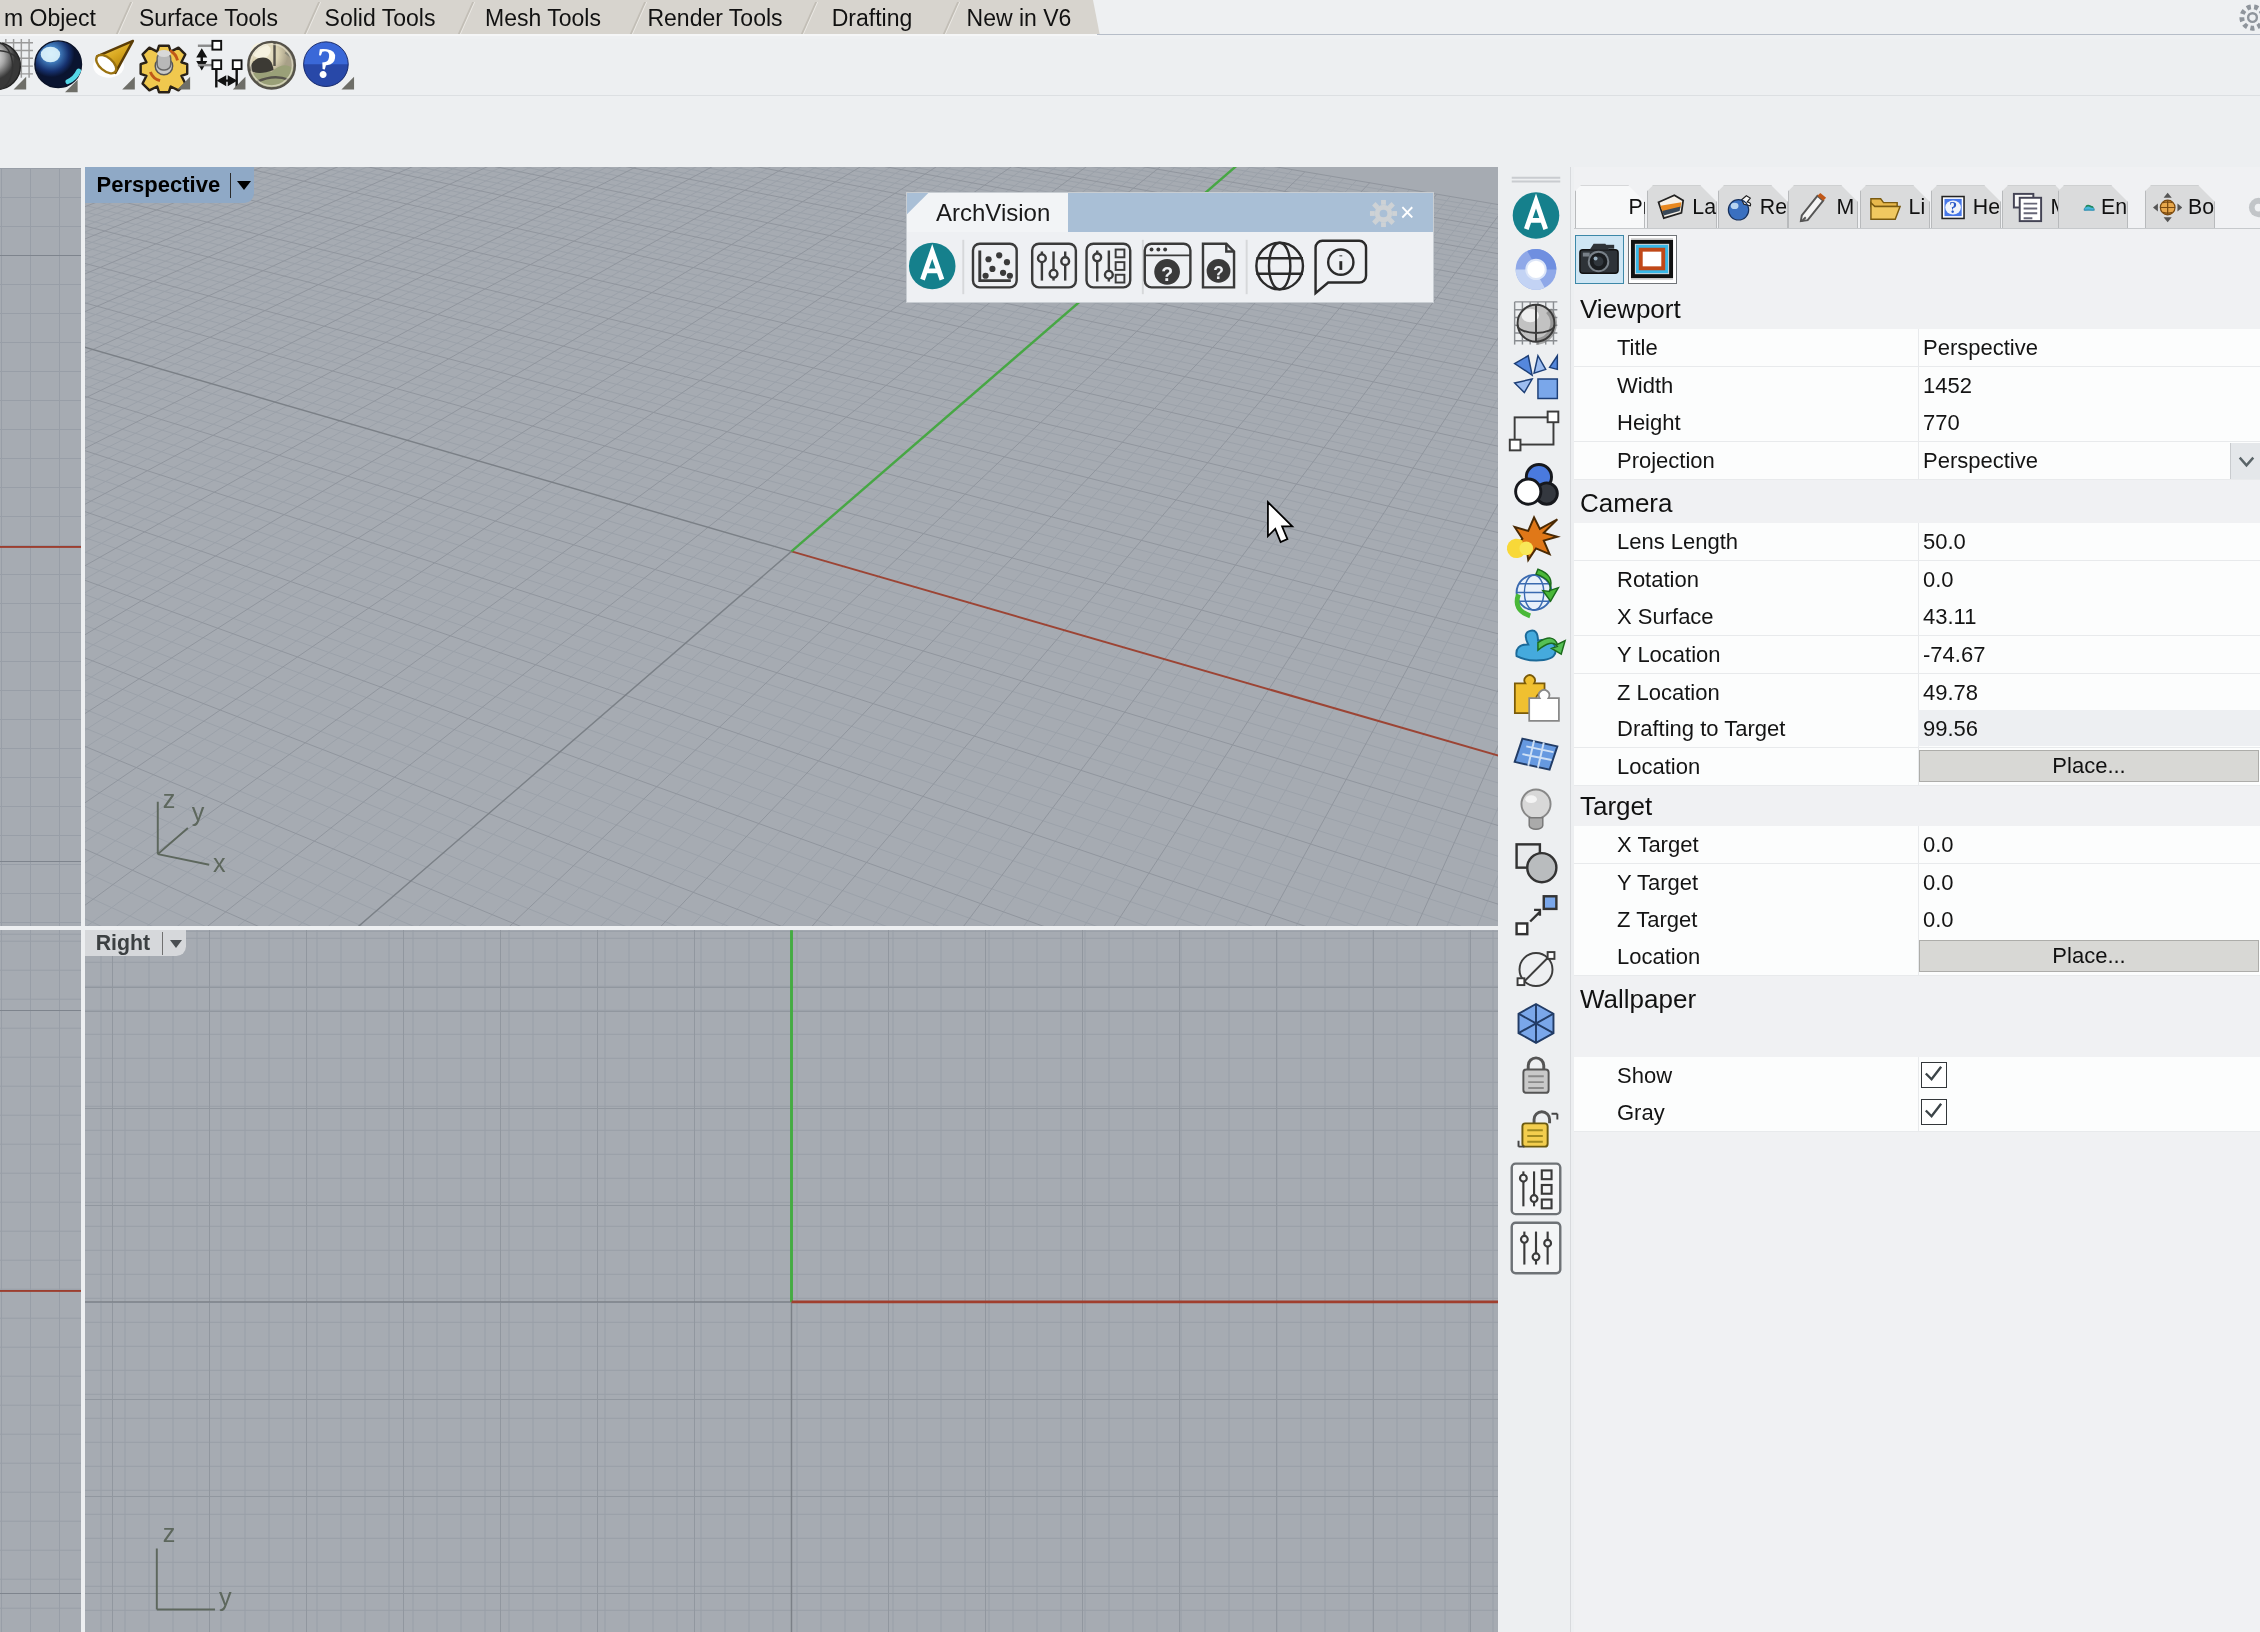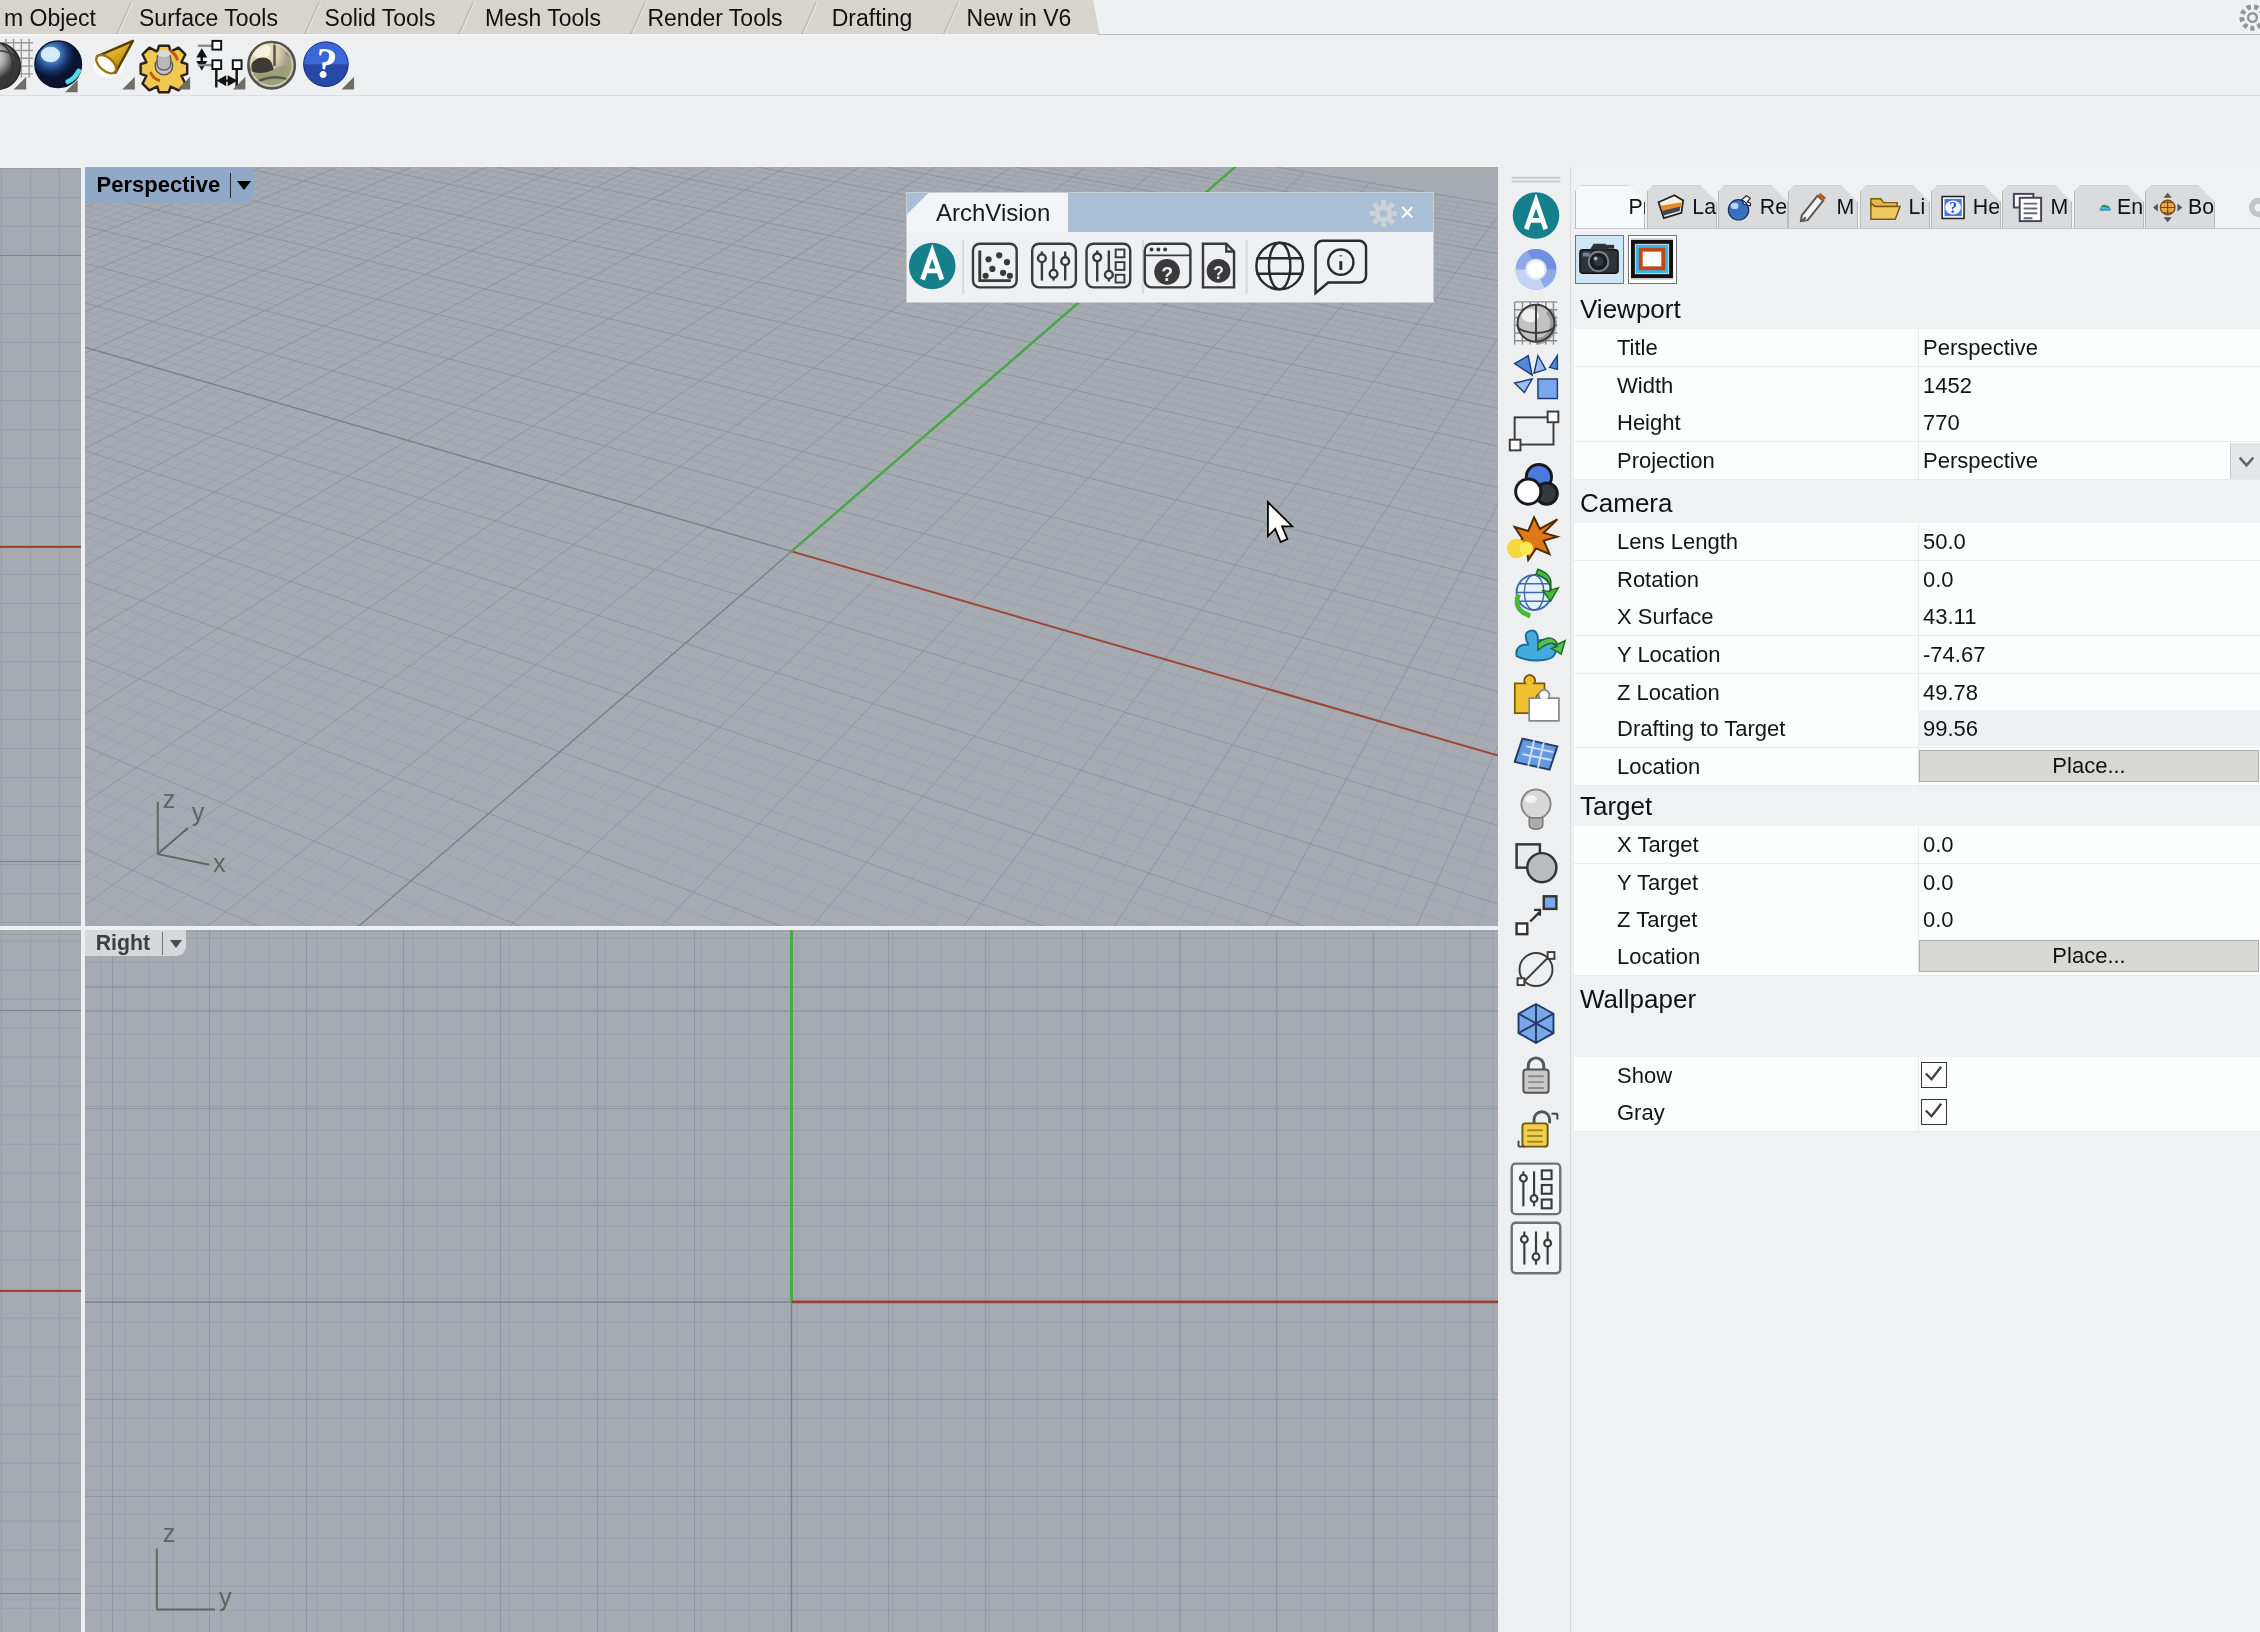--- a/index.html
+++ b/index.html
@@ -484,21 +484,21 @@
       <span>He</span>
     </div>
     <div class="ptab" style="left:428px;width:70px;">
       <svg width="35" height="35" viewBox="0 0 36 36">
         <rect x="4" y="4" width="20" height="14" fill="#f8f8f8" stroke="#445" stroke-width="2"></rect>
         <rect x="10" y="8" width="22" height="24" fill="#fff" stroke="#445" stroke-width="2"></rect>
         <path d="M14 14 h14 M14 19 h14 M14 24 h14 M14 29 h9" stroke="#667" stroke-width="2"></path>
       </svg>
       <span>M</span>
     </div>
-    <div class="ptab" style="left:500px;width:70px;padding-left:17px;">
+    <div class="ptab" style="left:484px;width:70px;padding-left:17px;">
       <svg width="35" height="35" viewBox="0 0 36 36">
         <path d="M3 26 a15 13 0 0 1 30 0 Z" fill="#48b8d8" stroke="#1a7898" stroke-width="2"></path>
         <path d="M8 16 q6 -6 12 -2 q6 4 10 2" fill="none" stroke="#208858" stroke-width="4"></path>
         <path d="M6 26 q8 -4 24 0" fill="none" stroke="#38a0c8" stroke-width="3"></path>
       </svg>
       <span>En</span>
     </div>
     <div class="ptab" style="left:571px;width:70px;">
       <svg width="35" height="35" viewBox="0 0 36 36">
         <circle cx="18" cy="18" r="9" fill="#e8a84c" stroke="#7a4a10" stroke-width="1.5"></circle>

